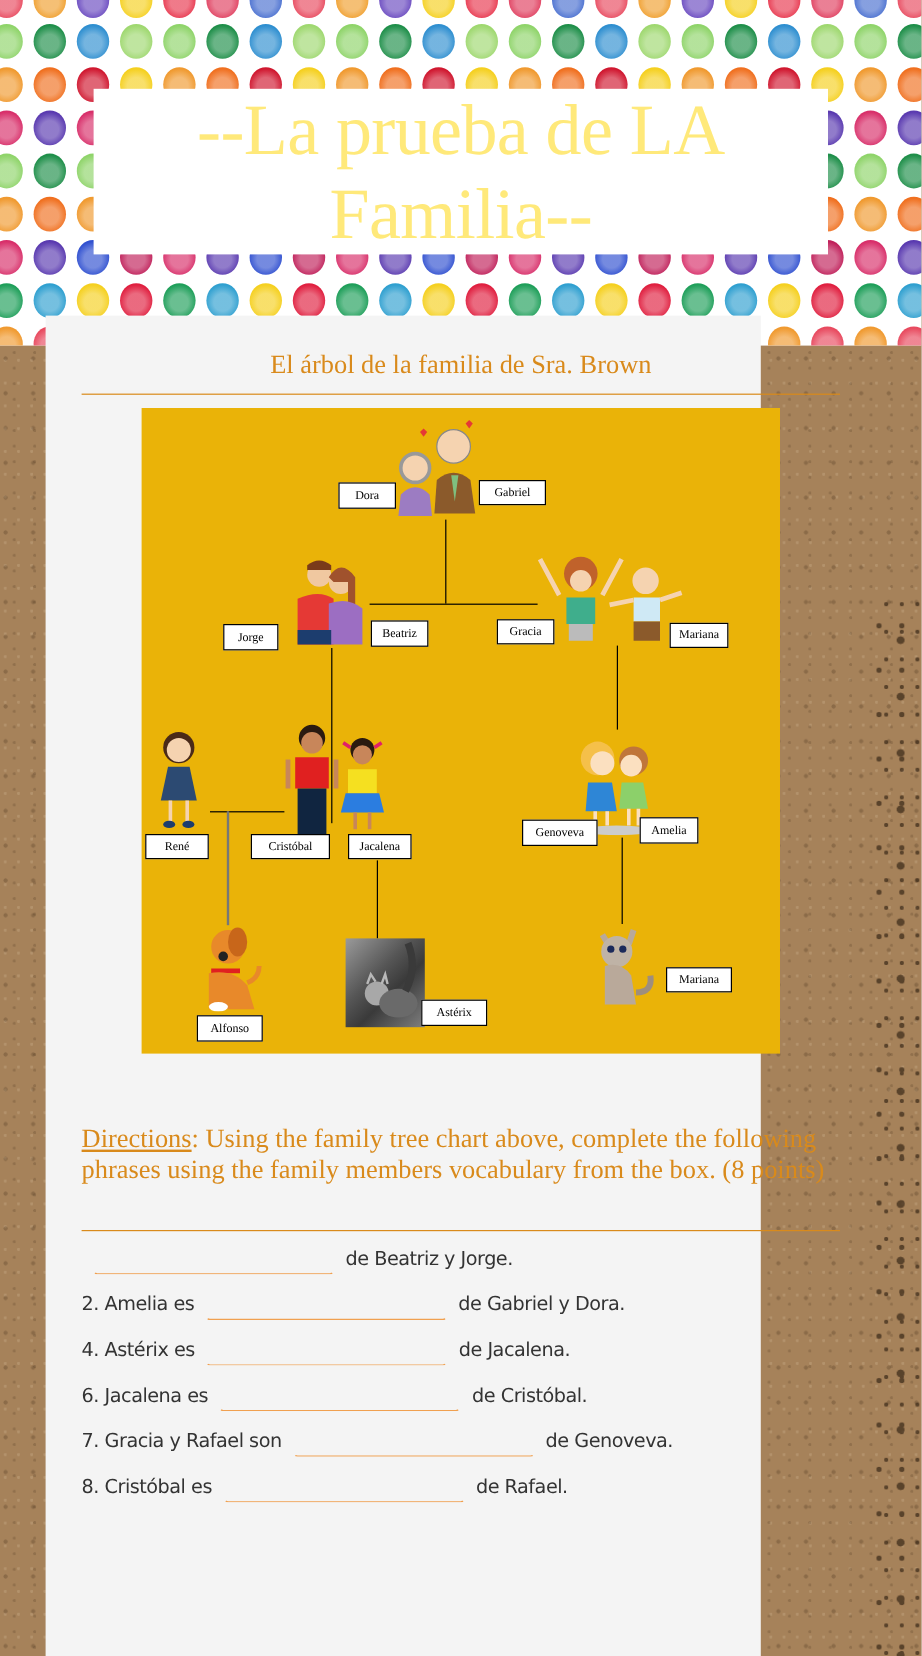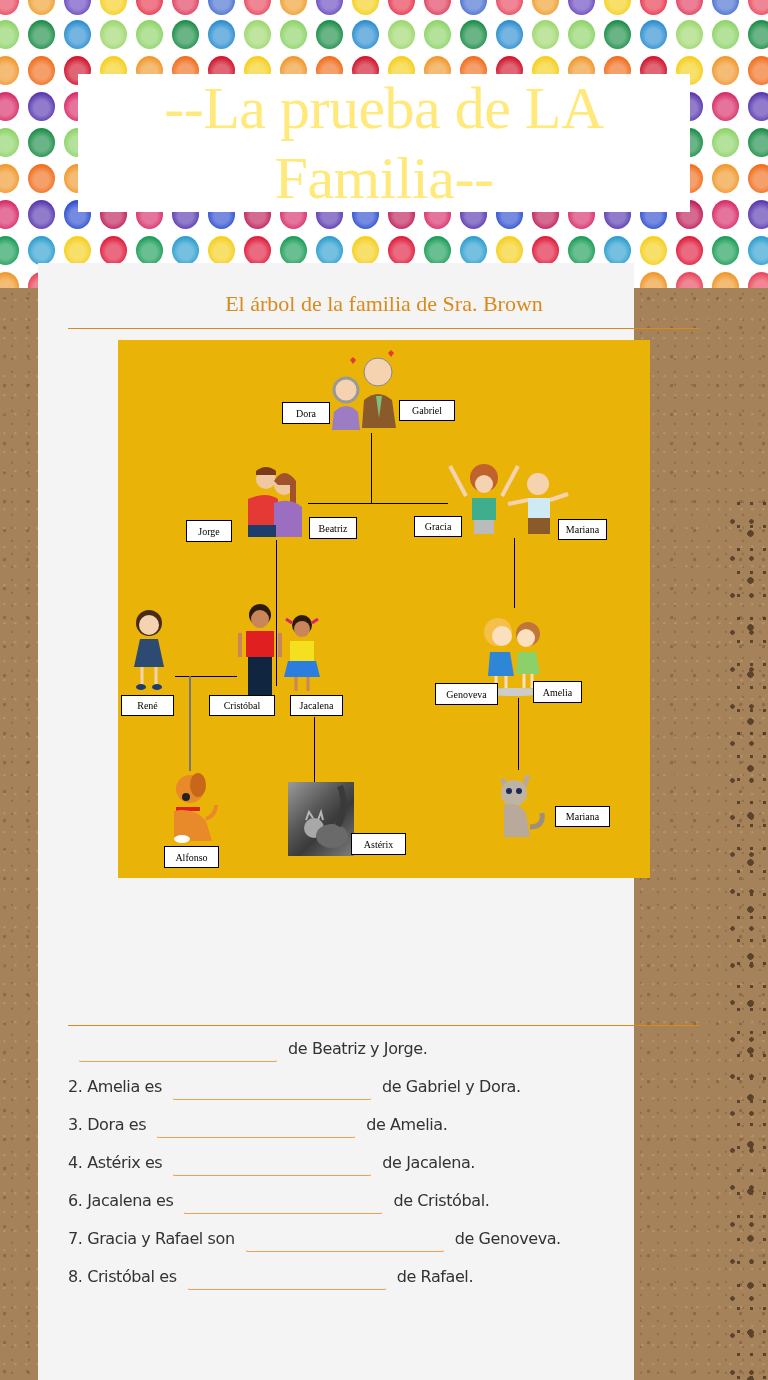--- a/index.html
+++ b/index.html
@@ -448,36 +448,34 @@
       <path d="M6 8 l6 10 M32 4 l-4 12" stroke="#b9a99a" stroke-width="5"></path>
       <circle cx="18" cy="22" r="13" fill="#bfb3a6"></circle>
       <circle cx="13" cy="20" r="3" fill="#1c2a5a"></circle>
       <circle cx="23" cy="20" r="3" fill="#1c2a5a"></circle>
       <path d="M8 34 q14 -4 22 8 l4 24 h-26z" fill="#b9a99a"></path>
       <path d="M34 56 q14 0 12 -14" stroke="#9e8e7e" stroke-width="5" fill="none"></path>
     </svg>
     <div class="name-box" style="left:437px; top:466px; width:55px; height:21px;">Mariana</div>
   </div>
 
+  <div class="directions">
+    <span class="u">Directions</span><span>: Using the family tree chart above, complete the following phrases using the family members vocabulary from the box. (8 points)</span>
+  </div>
   <div class="rule" style="top:762px;"></div>
 
   <div class="questions">
     <div class="q">
       <input class="blank" type="text" value="" style="">
       <span>de Beatriz y Jorge.</span>
     </div>
     <div class="q">
       <span>2. Amelia es</span>
       <input class="blank" type="text" value="" style="">
       <span>de Gabriel y Dora.</span>
-    </div>
-    <div class="q">
-      <span>3. Dora es</span>
-      <input class="blank" type="text" value="" style="">
-      <span>de Amelia.</span>
     </div>
     <div class="q">
       <span>4. Astérix es</span>
       <input class="blank" type="text" value="" style="">
       <span>de Jacalena.</span>
     </div>
     <div class="q">
       <span>6. Jacalena es</span>
       <input class="blank" type="text" value="" style="">
       <span>de Cristóbal.</span>

